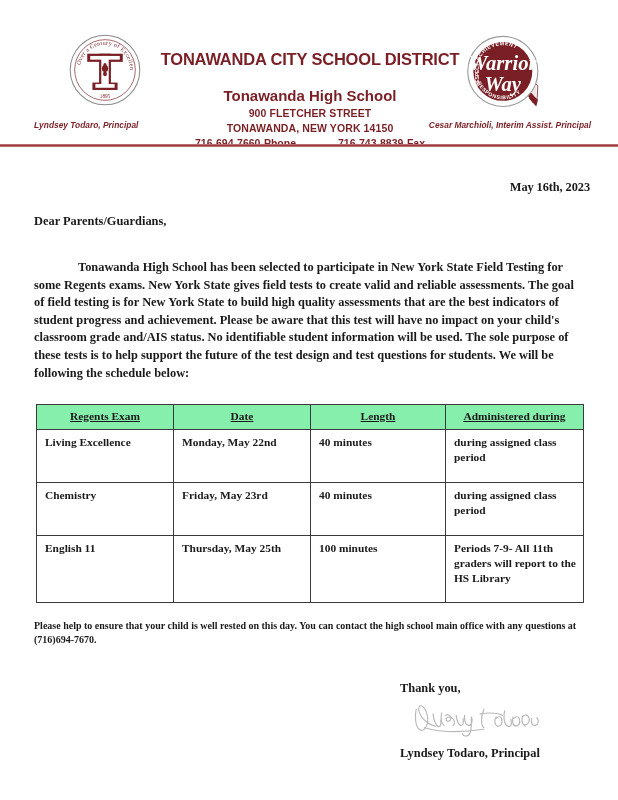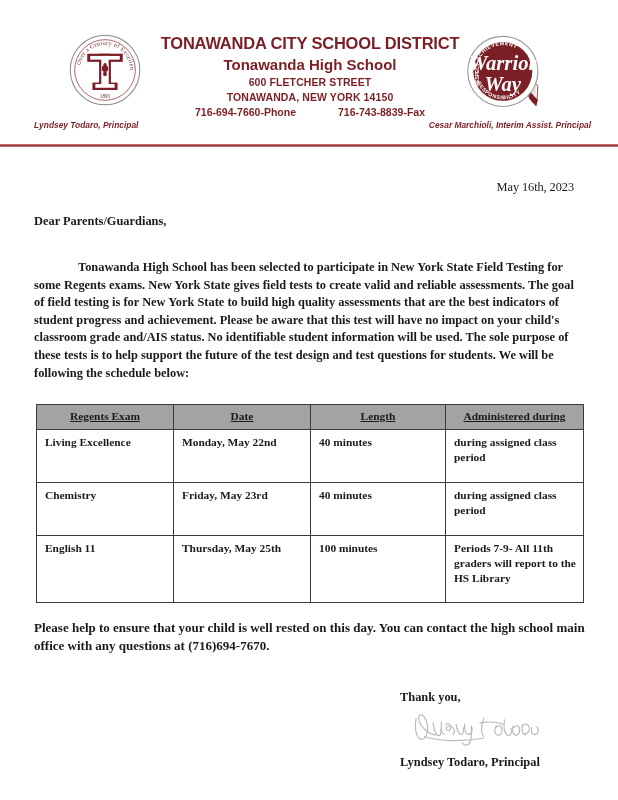--- a/index.html
+++ b/index.html
@@ -33,38 +33,38 @@
     position: absolute;
     left: 466px;
     top: 30px;
     width: 80px;
     height: 86px;
   }
 
   .header-center {
     position: absolute;
     left: 150px;
-    top: 33px;
+    top: 49px;
     width: 320px;
     text-align: center;
     font-family: "Liberation Sans", sans-serif;
     color: #7a1f25;
   }
   .district-name {
     font-size: 16.5px;
     font-weight: bold;
     letter-spacing: -0.2px;
     line-height: 1.25;
     white-space: nowrap;
   }
   .school-name {
     font-size: 15px;
     font-weight: bold;
     line-height: 1.35;
-    margin-top: 1px;
+    margin-top: 16px;
   }
   .addr-line {
     font-size: 10.5px;
     font-weight: bold;
     line-height: 1.42;
     letter-spacing: 0.1px;
   }
   .phone-row {
     font-size: 10.5px;
     font-weight: bold;
@@ -111,24 +111,24 @@
   
   .letter {
     position: absolute;
     left: 0;
     top: 145px;
     width: 618px;
   }
 
   .date-line {
     text-align: right;
-    padding-right: 44px;
+    padding-right: 28px;
     margin-top: 35px;
     font-size: 12.4px;
-    font-weight: 400;
+    font-weight: 700;
     letter-spacing: -0.1px;
   }
 
   .salutation {
     margin-top: 19px;
     padding-left: 34px;
     font-size: 12.4px;
     font-weight: 700;
   }
 
@@ -156,36 +156,36 @@
     font-weight: 600;
   }
   table.schedule th,
   table.schedule td {
     border: 1.3px solid #3a3a3a;
     vertical-align: top;
     padding: 5px 7px 5px 8px;
     line-height: 1.35;
   }
   table.schedule th {
-    background: #a3a3a3;
+    background: #86efac;
     text-align: center;
     font-weight: bold;
     font-size: 11.4px;
     padding: 4px 4px;
     text-decoration: underline;
     text-underline-offset: 1px;
   }
   table.schedule td { height: 42px; }
   table.schedule tr.tall td { height: 56px; }
 
   
   .closing {
     margin-top: 16px;
     padding-left: 34px;
-    font-size: 13px;
+    font-size: 10px;
     font-weight: 600;
     line-height: 1.42;
   }
 
   .signoff {
     margin-top: 34px;
     padding-left: 400px;
   }
   .thankyou {
     font-size: 12.4px;
@@ -250,21 +250,21 @@
       <textPath href="#arcBot" startOffset="13%">RESPONSIBILITY</textPath>
     </text>
     <text x="16" y="56" font-family="Liberation Sans, sans-serif" font-size="6" font-weight="bold" fill="#ffffff" transform="rotate(-90 16 56)" text-anchor="middle">RESPECT</text>
     <text x="46" y="50" text-anchor="middle" font-family="Liberation Serif, serif" font-style="italic" font-weight="bold" font-size="26" fill="#ffffff">Warrior</text>
     <text x="46" y="76" text-anchor="middle" font-family="Liberation Serif, serif" font-style="italic" font-weight="bold" font-size="26" fill="#ffffff">Way</text>
   </svg>
 
   <div class="header-center">
     <div class="district-name">TONAWANDA CITY SCHOOL DISTRICT</div>
     <div class="school-name">Tonawanda High School</div>
-    <div class="addr-line">600 FLETCHER STREET</div>
+    <div class="addr-line">900 FLETCHER STREET</div>
     <div class="addr-line">TONAWANDA, NEW YORK 14150</div>
     <div class="phone-row">
       <span>716-694-7660-Phone</span>
       <span>716-743-8839-Fax</span>
     </div>
   </div>
 
   <div class="principal-left">Lyndsey Todaro, Principal</div>
   <div class="principal-right">Cesar Marchioli, Interim Assist. Principal</div>
 

